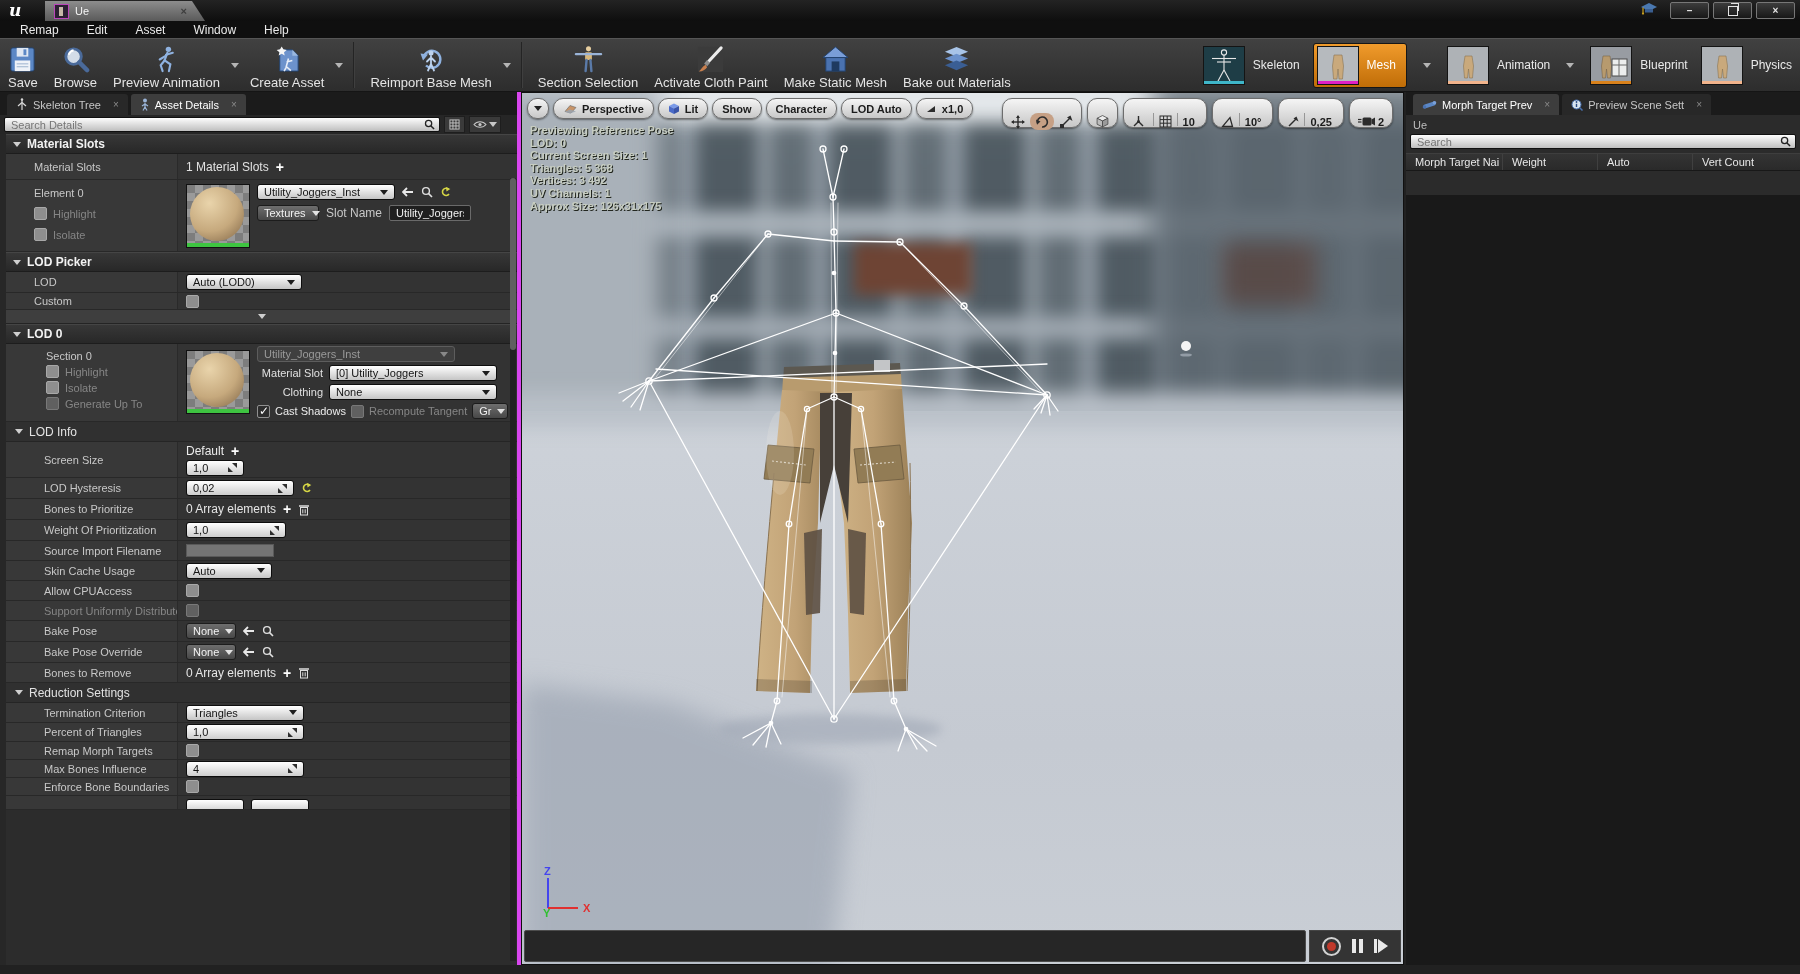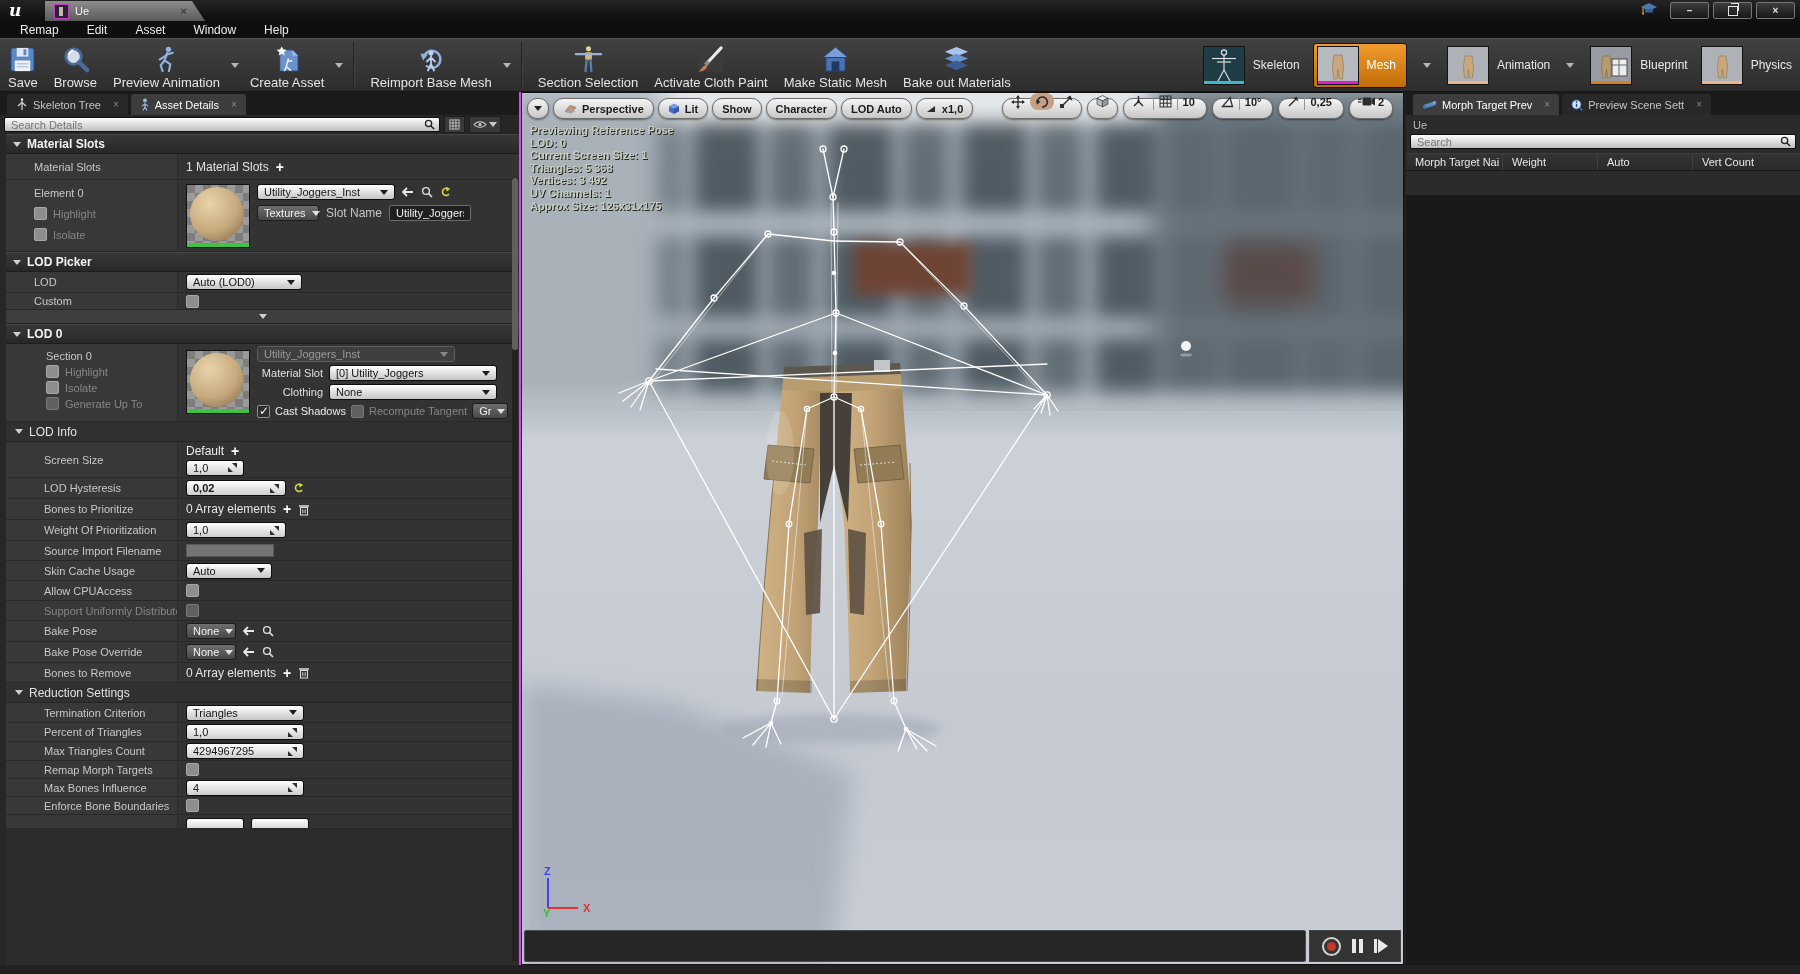--- a/index.html
+++ b/index.html
@@ -33,21 +33,21 @@
   .caret{width:0;height:0;border-left:4px solid transparent;border-right:4px solid transparent;border-top:5px solid #b5b5b5;margin:0 3px;}
   .tsep{width:2px;height:46px;background:linear-gradient(90deg,#161616,#4d4d4d);margin:0 7px;flex:none;}
   
   .asset-tabs{position:absolute;right:8px;top:40px;height:50px;display:flex;align-items:center;gap:13px;}
   .atab{display:flex;align-items:center;gap:8px;color:#eaeaea;font-size:12px;}
   .thumb{width:40px;height:37px;position:relative;border:1px solid #141414;flex:none;overflow:hidden;}
   .thumb .ul{position:absolute;left:0;bottom:0;width:100%;height:3px;}
   .atab-active{display:flex;align-items:center;gap:8px;background:linear-gradient(#f09b2c,#c06d07);
                border:1px solid #161616;border-radius:3px;padding:2px 10px 2px 3px;color:#fff;font-size:12px;}
   
-  .left-panel{position:absolute;left:0;top:92px;width:521px;height:873px;background:#14b8a6;box-sizing:border-box;border-right:2px solid #d946ef;}
+  .left-panel{position:absolute;left:0;top:92px;width:521px;height:873px;background:#14b8a6;box-sizing:border-box;border-right:4px solid #d946ef;}
   .ptabs{height:23px;background:#1b1b1b;display:flex;align-items:flex-end;padding-left:7px;gap:3px;}
   .ptab{height:21px;display:flex;align-items:center;gap:5px;padding:0 9px;background:#282828;border-radius:3px 3px 0 0;color:#c6c6c6;font-size:11px;}
   .ptab.active{background:#3d3d3d;color:#fff;}
   .ptab .x{color:#8a8a8a;font-size:10px;margin-left:7px;}
   .search-row{height:19px;display:flex;align-items:center;padding:0 4px;gap:4px;background:#262626;}
   .search-box{flex:0 0 436px;height:15px;background:linear-gradient(#fdfdfd,#bfbfbf);border:1px solid #101010;border-radius:2px;
               display:flex;align-items:center;padding:0 4px;box-sizing:border-box;}
   .search-box input{flex:1;background:transparent;border:none;outline:none;font-size:11px;color:#333;
                     font-family:"Liberation Sans","DejaVu Sans",sans-serif;}
   .mini-btn{width:19px;height:15px;background:#3a3a3a;border:1px solid #1e1e1e;display:flex;align-items:center;justify-content:center;gap:2px;}
@@ -90,21 +90,21 @@
   
   .viewport{position:absolute;left:521px;top:92px;width:883px;height:873px;box-sizing:border-box;border:1px solid #101010;overflow:hidden;background:#c7ccd4;}
   .vbg{position:absolute;filter:blur(9px);}
   .vbtn{height:21px;background:linear-gradient(#f5f5f5,#c7c7c7);border:1px solid #6d6d6d;border-radius:10px;
         display:flex;align-items:center;padding:0 9px;color:#1b1b1b;font-weight:bold;font-size:11px;gap:5px;
         box-shadow:0 1px 2px rgba(0,0,0,.45);box-sizing:border-box;white-space:nowrap;}
   .vbtn .dka{width:0;height:0;border-left:4px solid transparent;border-right:4px solid transparent;border-top:5px solid #222;}
   .vp-tb-left{position:absolute;left:5px;top:5px;display:flex;gap:4px;align-items:center;}
   .vp-tb-right{position:absolute;right:10px;top:5px;display:flex;gap:5px;align-items:center;}
   .vpill{height:21px;background:linear-gradient(#f5f5f5,#c7c7c7);border:1px solid #6d6d6d;border-radius:10px;
-         display:flex;align-items:flex-end;padding:8px 3px;box-shadow:0 1px 2px rgba(0,0,0,.45);box-sizing:border-box;}
+         display:flex;align-items:flex-start;padding:14px 3px;box-shadow:0 1px 2px rgba(0,0,0,.45);box-sizing:border-box;}
   .vseg{display:flex;align-items:center;justify-content:center;padding:0 5px;height:17px;gap:3px;color:#1b1b1b;font-weight:bold;font-size:11px;}
   .vseg.active{background:#c6a085;border-radius:8px;}
   .vsep{width:1px;height:13px;background:#979797;}
   .vp-stats{position:absolute;left:8px;top:31px;font-size:11px;font-weight:bold;color:#c7cdc1;line-height:12.6px;
             text-shadow:1px 1px 0 #22261f;}
   .vp-stats span{display:block;}
   .vp-timeline{position:absolute;left:2px;right:2px;bottom:2px;height:32px;display:flex;}
   .tl-bar{flex:1;background:#262626;border:1px solid #4c4c4c;border-radius:2px;margin-right:3px;box-sizing:border-box;}
   .tl-controls{width:92px;background:#343434;border:1px solid #454545;display:flex;align-items:center;justify-content:center;gap:11px;box-sizing:border-box;}
   .rec{width:15px;height:15px;border:2px solid #d2d2d2;border-radius:50%;display:flex;align-items:center;justify-content:center;box-sizing:content-box;}
@@ -552,21 +552,21 @@
             </span>
           <span class="spin" style="width:58px;">
               <span>1,0</span>
               <span class="dragi"></span>
             </span>
         </div>
       </div>
       <div class="prow" style="height:21px;">
         <div class="pl" style="padding-left:38px;">LOD Hysteresis</div>
         <div class="pv">
-            <span class="spin" style="width:100px;font-weight:bold;">
+            <span class="spin" style="width:108px;">
               <span>0,02</span>
               <span class="dragi"></span>
             </span>
           <svg width="11" height="11" viewBox="0 0 11 11">
               <path d="M8.5 2.2 A3.6 3.6 0 1 0 9 7" fill="none" stroke="#d6d645" stroke-width="1.6"></path>
               <polygon points="6,0 10.3,2 6.5,4.5" fill="#d6d645"></polygon>
             </svg>
         </div>
       </div>
       <div class="prow" style="height:21px;">
@@ -675,29 +675,20 @@
               <span>Triangles</span>
               <span class="da"></span>
             </span>
           </div>
       </div>
       <div class="prow" style="height:19px;">
         <div class="pl" style="padding-left:38px;">Percent of Triangles</div>
         <div class="pv">
             <span class="spin" style="width:118px;">
               <span>1,0</span>
-              <span class="dragi"></span>
-            </span>
-          </div>
-      </div>
-      <div class="prow" style="height:19px;">
-        <div class="pl" style="padding-left:38px;">Max Triangles Count</div>
-        <div class="pv">
-            <span class="spin" style="width:118px;">
-              <span>4294967295</span>
               <span class="dragi"></span>
             </span>
           </div>
       </div>
       <div class="prow" style="height:18px;">
         <div class="pl" style="padding-left:38px;">Remap Morph Targets</div>
         <div class="pv">
             <span class="cb"></span>
           </div>
       </div>

